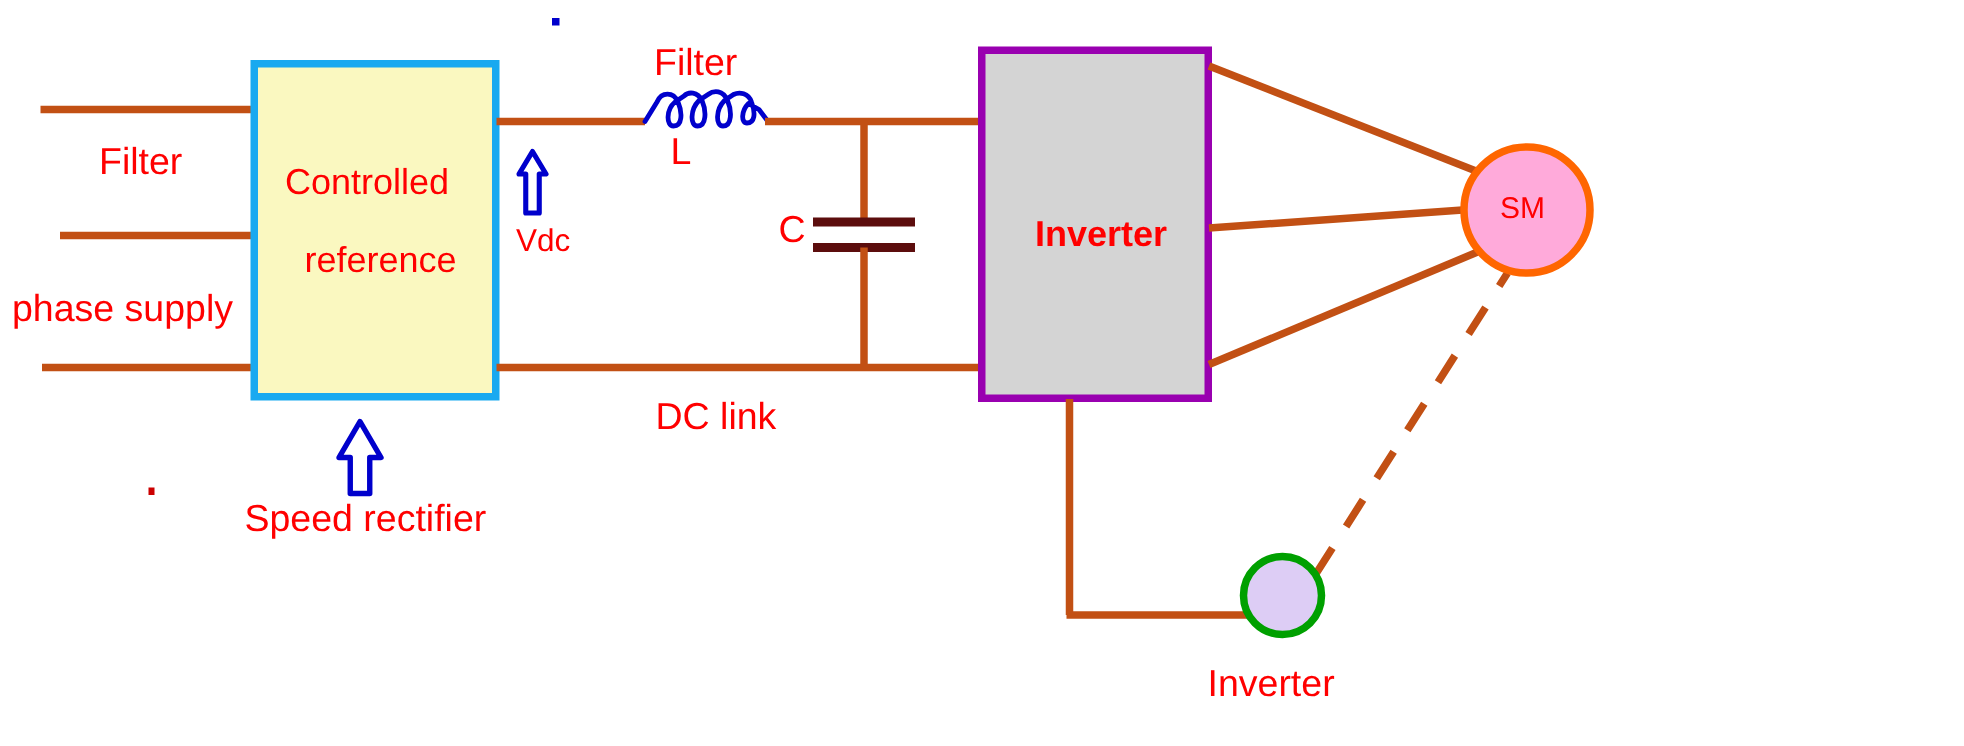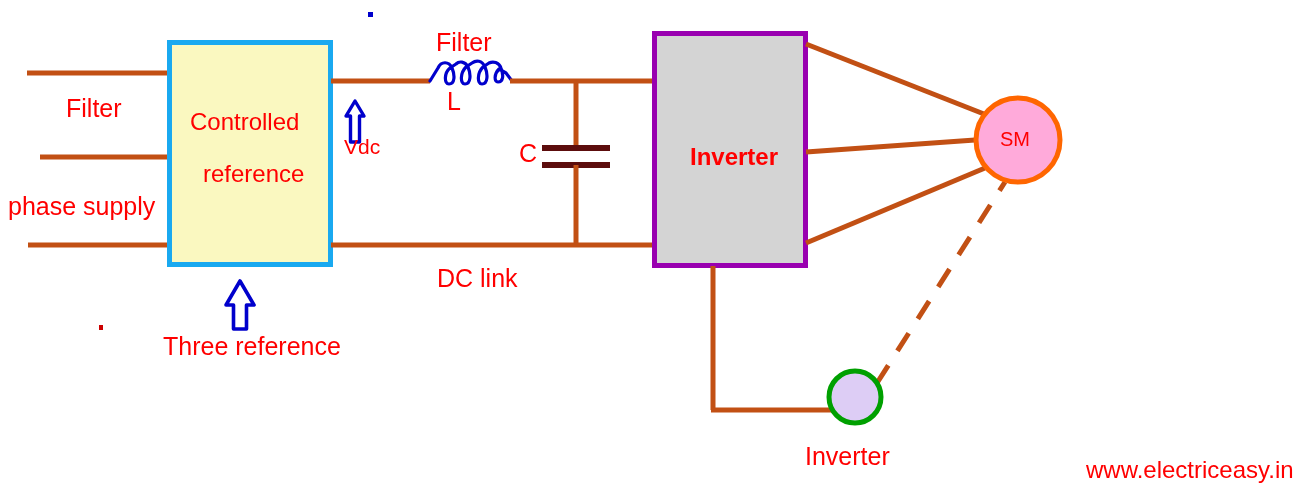--- a/index.html
+++ b/index.html
@@ -26,21 +26,21 @@
     position: absolute;
     white-space: pre;
     color: #ff0000;
     font-family: "Liberation Sans", sans-serif;
     line-height: 1;
   }
   .lbl-three        { left: 66px;  top: 96px;  font-size: 25px; }
   .lbl-phase        { left: 8px;   top: 194px; font-size: 25px; }
   .lbl-ctrl1        { left: 190px; top: 110px; font-size: 24px; }
   .lbl-ctrl2        { left: 203px; top: 162px; font-size: 24px; }
-  .lbl-vdc          { left: 344px; top: 136px; font-size: 21px; }
+  .lbl-vdc          { left: 344px; top: 150px; font-size: 21px; }
   .lbl-filter       { left: 436px; top: 30px;  font-size: 25px; }
   .lbl-L            { left: 447px; top: 89px;  font-size: 25px; }
   .lbl-C            { left: 519px; top: 141px; font-size: 25px; }
   .lbl-dclink       { left: 437px; top: 266px; font-size: 25px; }
   .lbl-speed        { left: 163px; top: 334px; font-size: 25px; }
   .lbl-inverter     { left: 690px; top: 145px; font-size: 24px; font-weight: bold; }
   .lbl-sm           { left: 1000px; top: 129px; font-size: 20px; text-align: center; }
   .lbl-encoder      { left: 805px; top: 444px; font-size: 25px; }
   .lbl-watermark    { left: 1086px; top: 458px; font-size: 24px; }
 </style>
@@ -144,23 +144,22 @@
   <div class="lbl lbl-vdc">Vdc</div>
 
   <div class="lbl lbl-filter">Filter</div>
 
   <div class="lbl lbl-L">L</div>
 
   <div class="lbl lbl-C">C</div>
 
   <div class="lbl lbl-dclink">DC link</div>
 
-  <div class="lbl lbl-speed">Three reference</div>
+  <div class="lbl lbl-speed">Speed rectifier</div>
 
   <div class="lbl lbl-inverter">Inverter</div>
 
   <div class="lbl lbl-sm">SM</div>
 
   <div class="lbl lbl-encoder">Inverter</div>
 
-  <div class="lbl lbl-watermark">www.electriceasy.in</div>
 
 </div>
 
 </body></html>

